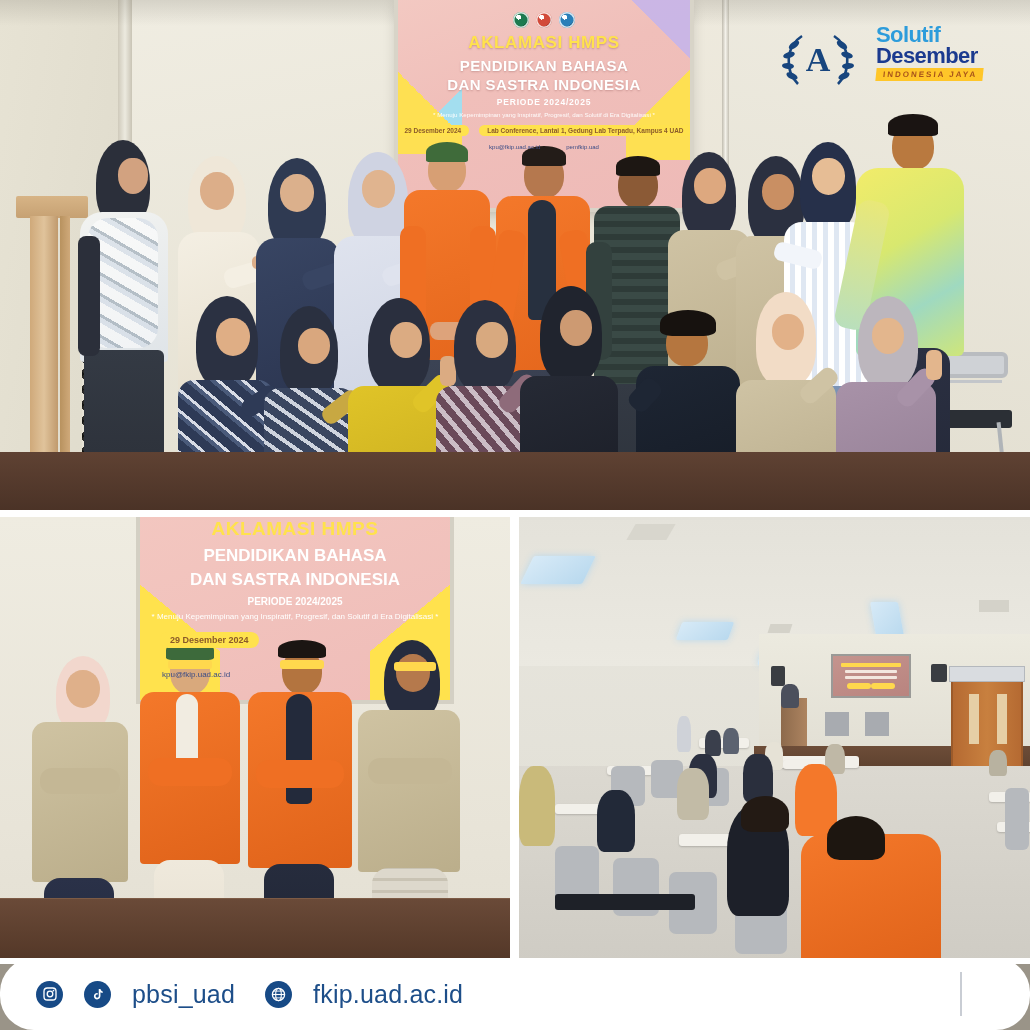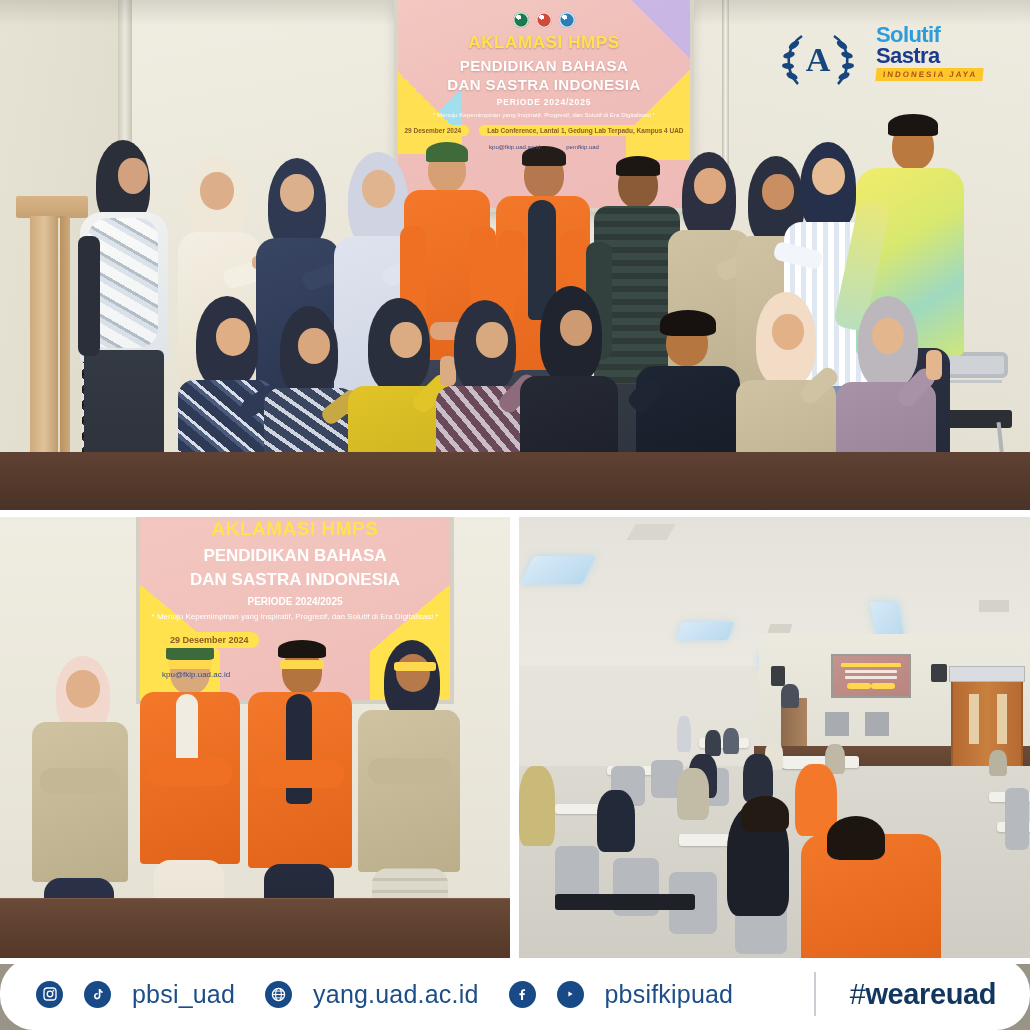--- a/index.html
+++ b/index.html
@@ -414,21 +414,21 @@
           <ellipse cx="75" cy="25" rx="6" ry="3" transform="rotate(18 75 25)"></ellipse>
           <ellipse cx="76" cy="36" rx="6" ry="3" transform="rotate(-5 76 36)"></ellipse>
           <ellipse cx="72" cy="46" rx="6" ry="3" transform="rotate(-25 72 46)"></ellipse>
         </g>
       </svg>
       <span class="A">A</span>
     </div>
 
     <div class="km-logo">
       <div class="km-l1">Solutif</div>
-      <div class="km-l2">Sastra</div>
+      <div class="km-l2">Desember</div>
       <div class="km-band">INDONESIA JAYA</div>
     </div>
   </div>
 
   <div class="photo-bl">
     <div class="bl-screen">
       <div class="zz1"></div>
         <div class="zz2"></div>
       <div style="position:absolute;left:0;right:0;top:8px;text-align:center;color:#ffe24d;font-size:19px;font-weight:bold;z-index:4;letter-spacing:.5px">AKLAMASI HMPS</div>
       <div style="position:absolute;left:0;right:0;top:36px;text-align:center;color:#fff;font-size:17px;font-weight:bold;z-index:4">PENDIDIKAN BAHASA</div>
@@ -579,39 +579,25 @@
     <div class="f-group">
       <span class="f-icon">
         <svg width="17" height="17" viewBox="0 0 24 24">
           <circle cx="12" cy="12" r="8.6" fill="none" stroke="#fff" stroke-width="1.9"></circle>
           <ellipse cx="12" cy="12" rx="4" ry="8.6" fill="none" stroke="#fff" stroke-width="1.6"></ellipse>
           <line x1="3.4" y1="12" x2="20.6" y2="12" stroke="#fff" stroke-width="1.6"></line>
           <line x1="4.9" y1="7.2" x2="19.1" y2="7.2" stroke="#fff" stroke-width="1.3"></line>
           <line x1="4.9" y1="16.8" x2="19.1" y2="16.8" stroke="#fff" stroke-width="1.3"></line>
         </svg>
       </span>
-      <span class="f-label">yang.uad.ac.id</span>
+      <span class="f-label">fkip.uad.ac.id</span>
     </div>
 
     <div class="gap-b"></div>
 
-    <div class="f-group">
-      <span class="f-icon">
-        <svg width="16" height="16" viewBox="0 0 24 24">
-          <path d="M13.6 21v-7.4h2.5l.4-2.9h-2.9V8.9c0-.84.23-1.41 1.44-1.41h1.54V4.9c-.27-.04-1.18-.12-2.25-.12-2.23 0-3.75 1.36-3.75 3.86v2.16H8.1v2.9h2.43V21h3.07z" fill="#fff"></path>
-        </svg>
-      </span>
-      <span class="f-icon">
-        <svg width="16" height="16" viewBox="0 0 24 24">
-          <path d="M9.6 8.4l6.4 3.6-6.4 3.6V8.4z" fill="#fff"></path>
-        </svg>
-      </span>
-      <span class="f-label">pbsifkipuad</span>
-    </div>
 
     <div style="flex:1"></div>
     <div class="f-sep"></div>
     <div style="width:34px"></div>
-    <div class="f-hash"><span class="h">#</span><span>weareuad</span></div>
     <div style="width:34px"></div>
   </div>
 
 </div>
 
 </body></html>

